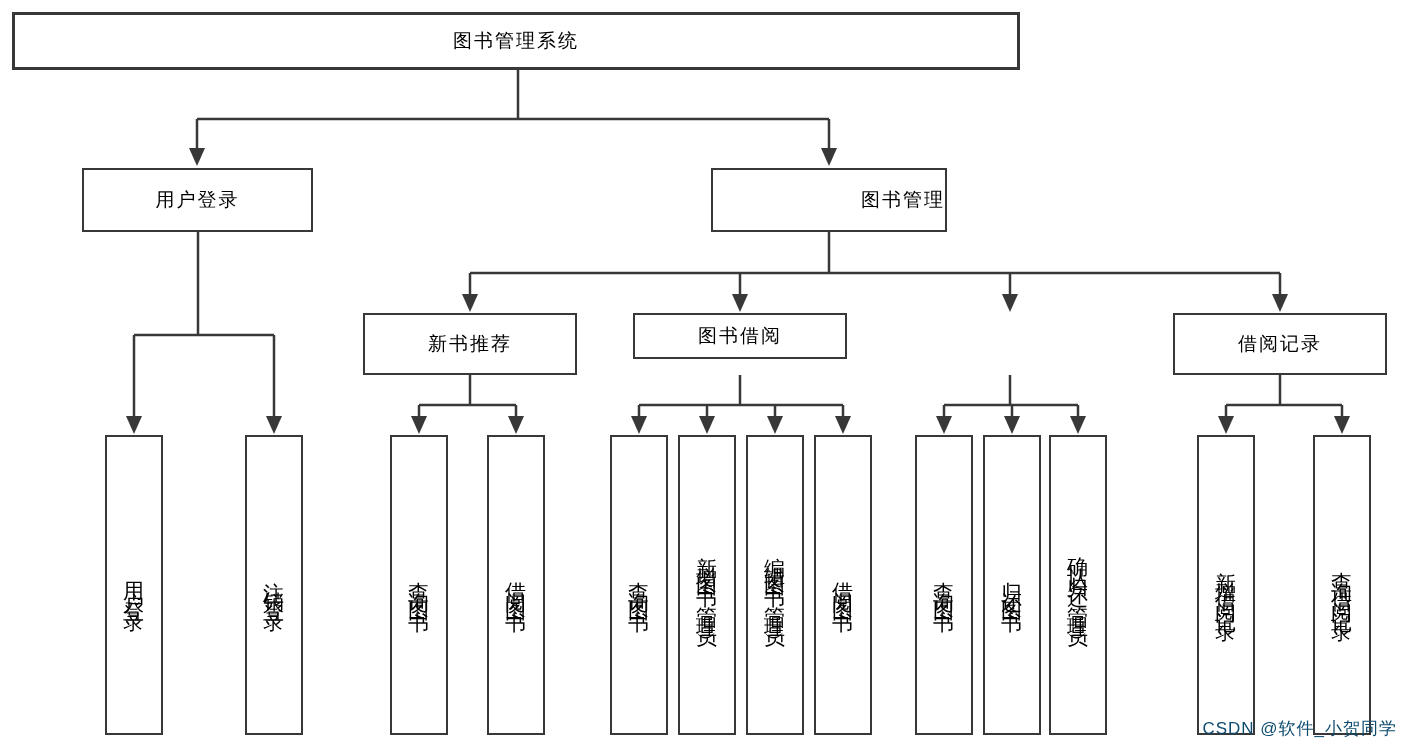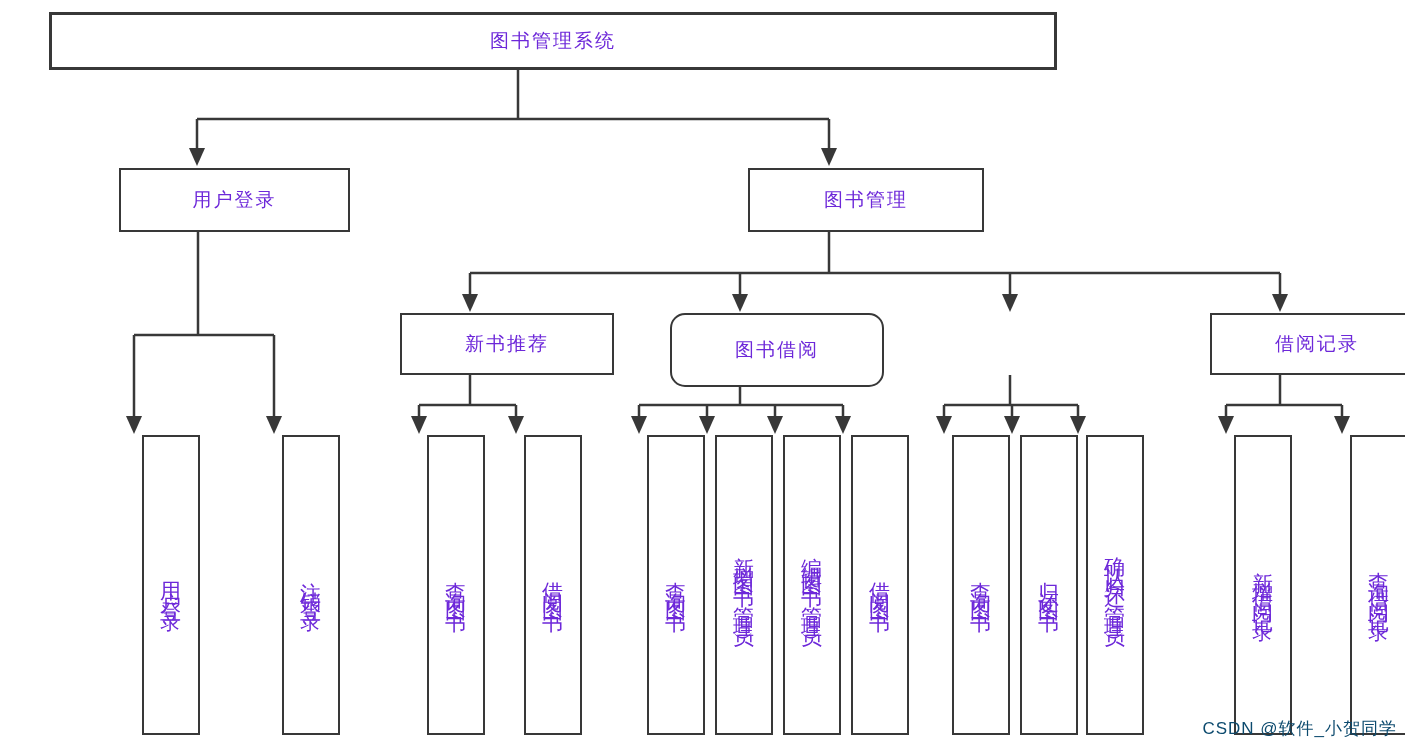--- a/index.html
+++ b/index.html
@@ -15,26 +15,25 @@
     position: absolute;
     left: 0; top: 0;
     width: 1405px; height: 747px;
     pointer-events: none;
   }
   .box {
     position: absolute;
     box-sizing: border-box;
     background: #ffffff;
     border: 2.5px solid #383838;
-    color: #6d28d9;
+    color: #000000;
     display: flex;
     align-items: center;
     justify-content: center;
     text-align: center;
-    margin-left: 37px;
   }
   .root-box { border-width: 3px; }
   .hlabel {
     font-size: 19px;
     letter-spacing: 2px;
     white-space: nowrap;
   }
   .vbox .vlabel {
     writing-mode: vertical-rl;
     text-orientation: mixed;
@@ -101,28 +100,28 @@
     </g>
   </svg>
 
   <div class="box root-box" style="left:12px; top:12px; width:1008px; height:58px;">
     <span class="hlabel">图书管理系统</span>
   </div>
 
   <div class="box" style="left:82px; top:168px; width:231px; height:64px;">
     <span class="hlabel">用户登录</span>
   </div>
-  <div class="box" style="left:711px; top:168px; width:236px; height:64px;">
+  <div class="box" style="left:711px; top:168px; width:236px; height:64px;justify-content:flex-end;">
     <span class="hlabel">图书管理</span>
   </div>
 
   <div class="box" style="left:363px; top:313px; width:214px; height:62px;">
     <span class="hlabel">新书推荐</span>
   </div>
-  <div class="box" style="left:633px; top:313px; width:214px; height:74px;border-radius:15px;">
+  <div class="box" style="left:633px; top:313px; width:214px; height:46px;">
     <span class="hlabel">图书借阅</span>
   </div>
   <div class="box" style="left:1173px; top:313px; width:214px; height:62px;">
     <span class="hlabel">借阅记录</span>
   </div>
 
   <div class="box vbox" style="left:105px; top:435px; width:58px; height:300px;">
     <span class="vlabel">用户登录</span>
   </div>
   <div class="box vbox" style="left:245px; top:435px; width:58px; height:300px;">

